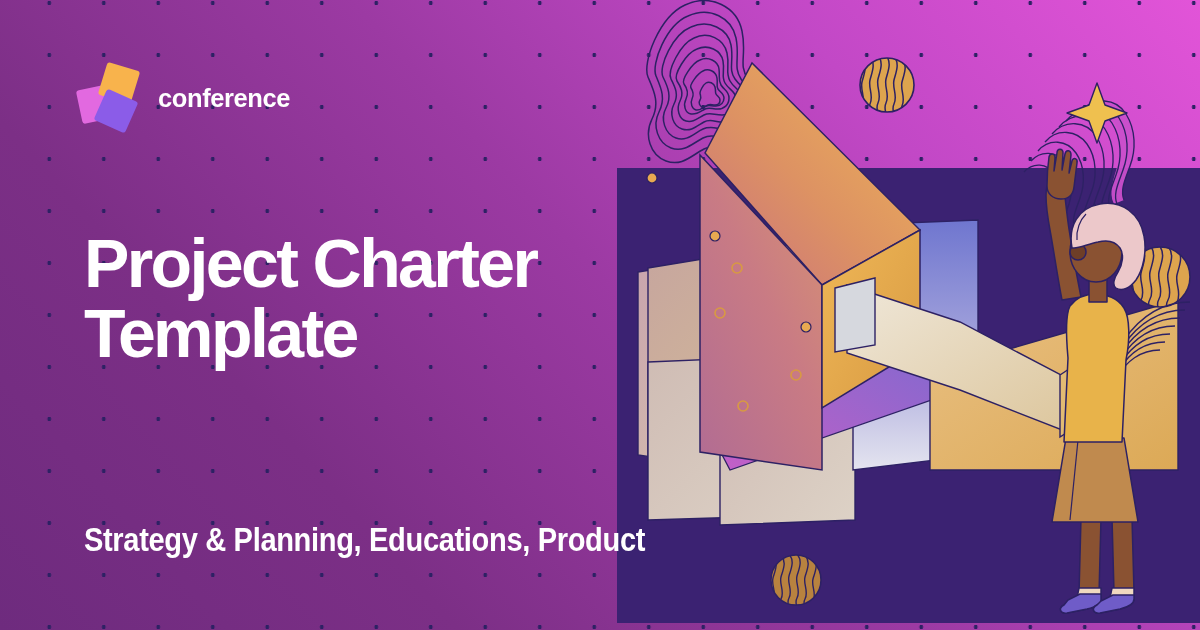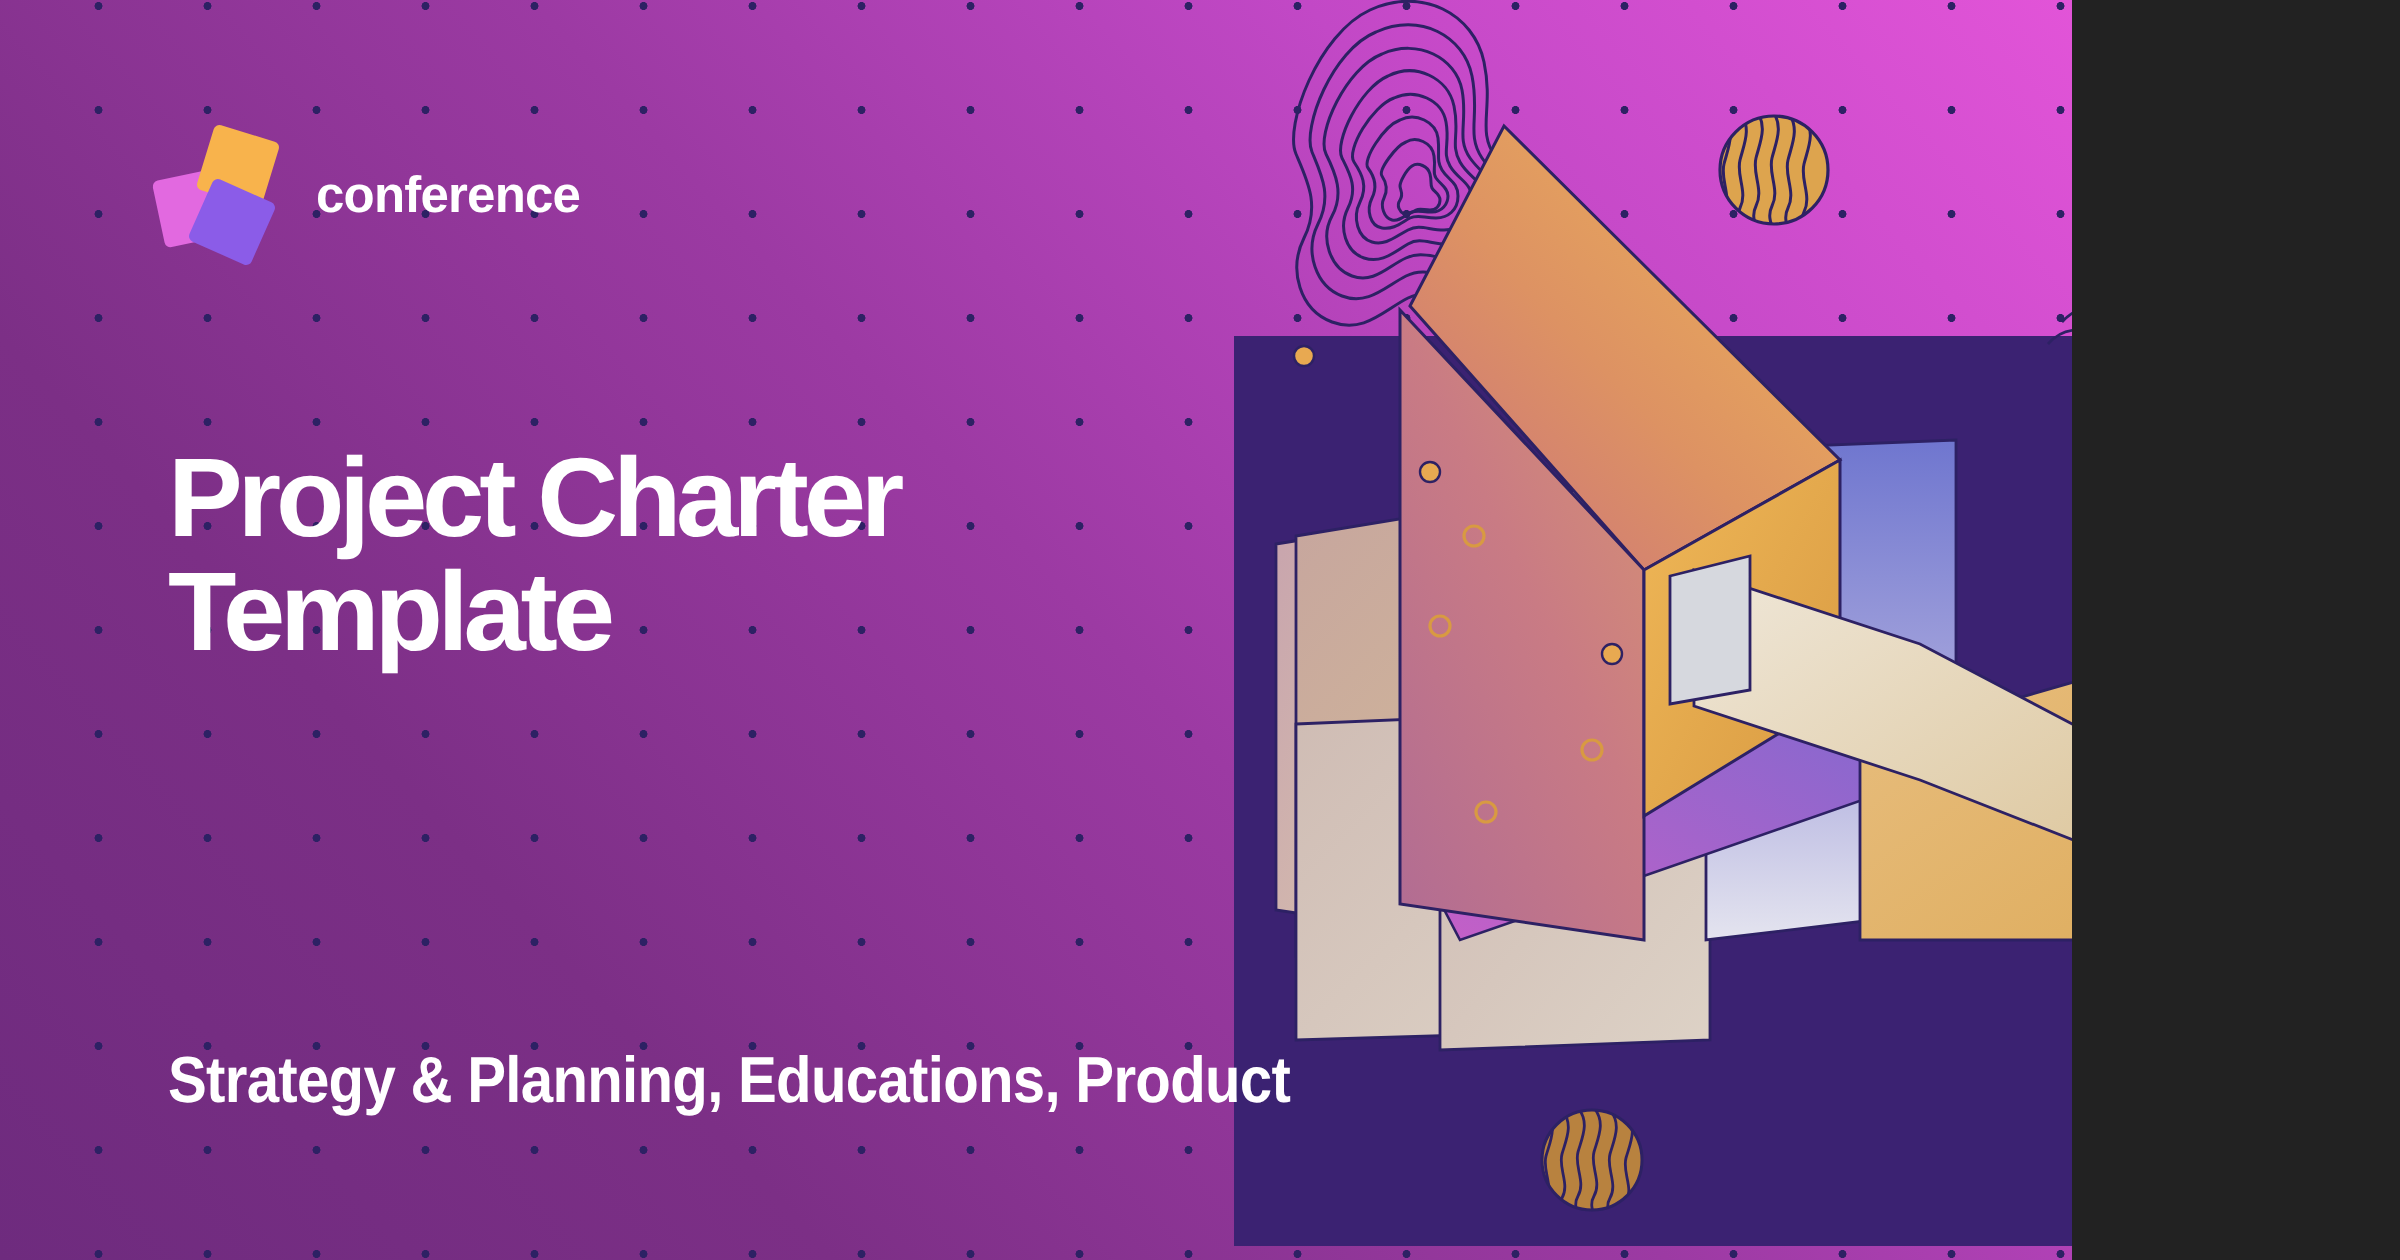--- a/index.html
+++ b/index.html
@@ -2,21 +2,21 @@
 <html><head>
 <meta charset="utf-8">
 <style>
   html, body {
     margin: 0;
     padding: 0;
     background: #222;
   }
   #canvas {
     position: relative;
-    width: 1036px;
+    width: 1200px;
     height: 630px;
     overflow: hidden;
     font-family: "Liberation Sans", sans-serif;
     background: linear-gradient(48deg, #6e2b7e 0%, #7c2f86 26%, #9c3aa3 52%, #c248c6 76%, #e254d8 100%);
     text-decoration: underline;
   }
 
   
   .dotgrid {
     position: absolute;
@@ -58,21 +58,21 @@
     line-height: 0.99;
     letter-spacing: -0.4px;
   }
 
   .title {
     position: absolute;
     left: 84px;
     top: 182px;
     width: 520px;
     color: #ffffff;
-    font-size: 56px;
+    font-size: 68px;
     font-weight: 700;
     line-height: 1.035;
     letter-spacing: -2.6px;
   }
   .subtitle {
     position: absolute;
     left: 84px;
     top: 522px;
     color: #ffffff;
     font-size: 32.5px;

